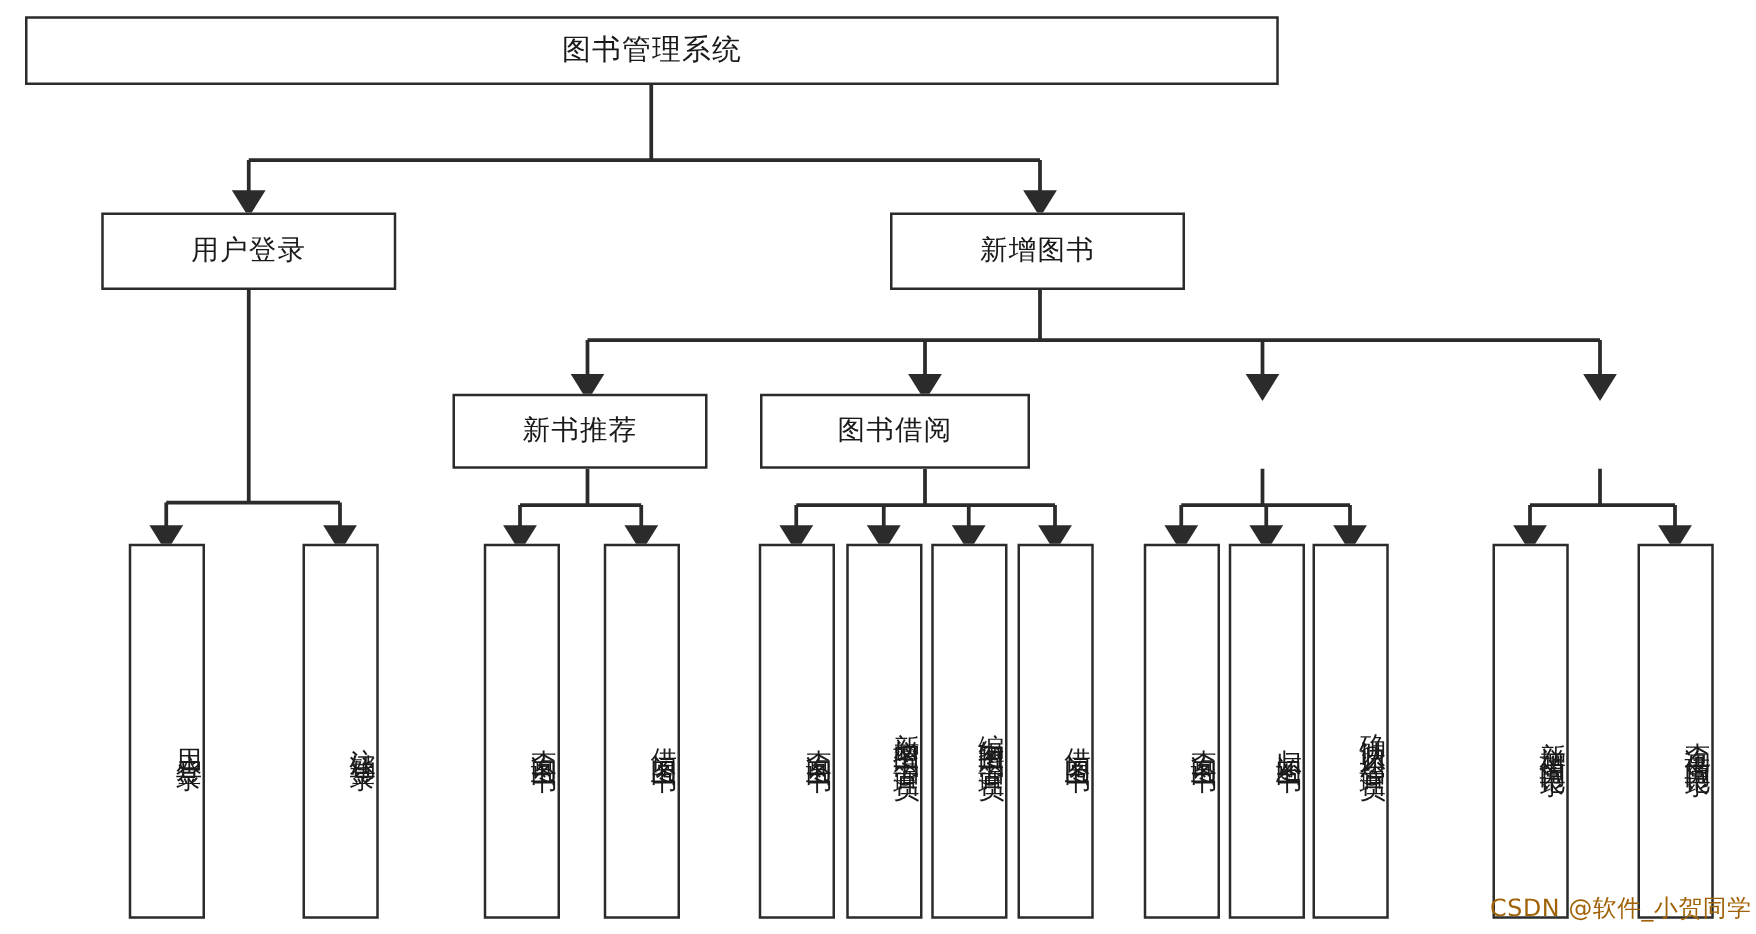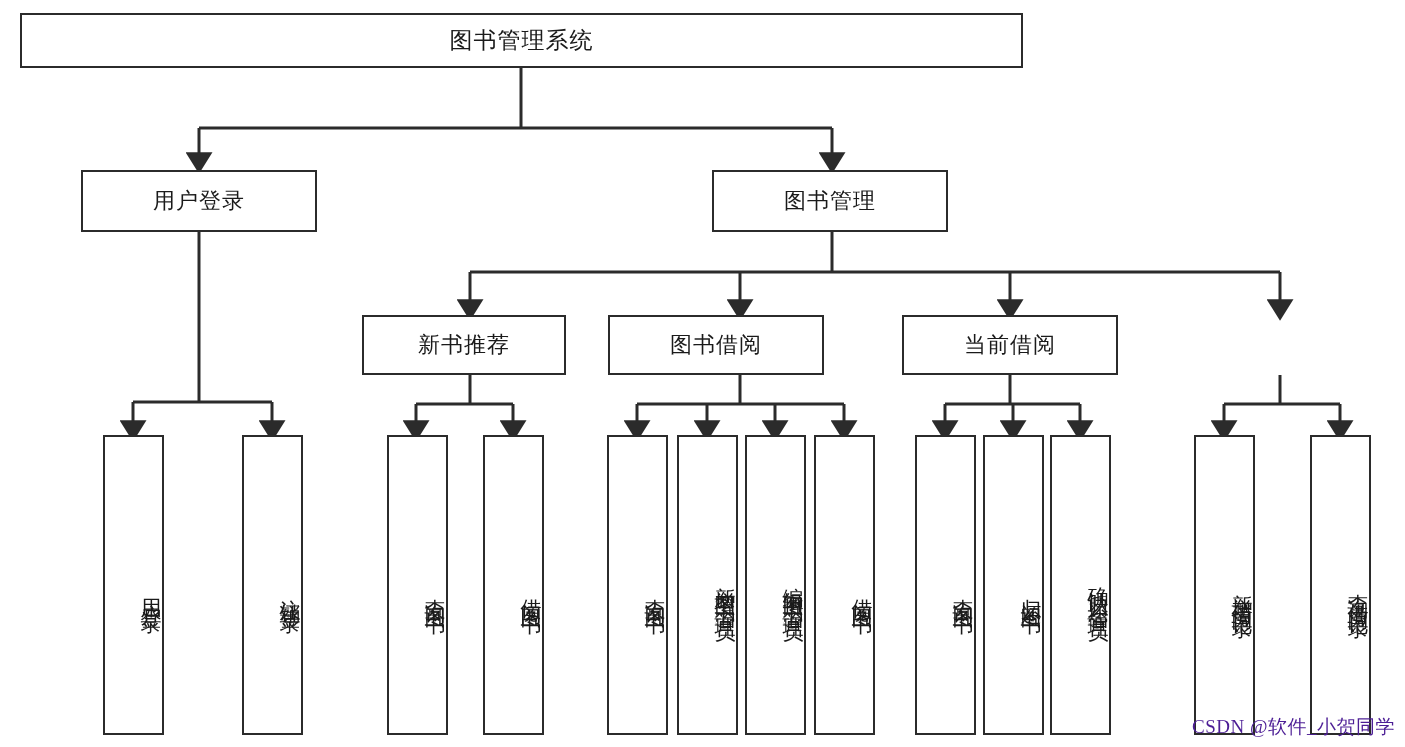--- a/index.html
+++ b/index.html
@@ -57,24 +57,23 @@
     writing-mode: vertical-rl;
     text-orientation: upright;
     display: block;
     white-space: nowrap;
   }
   .watermark {
     position: absolute;
     left: 1192px;
     top: 714px;
     font-size: 19px;
-    color: #4c1d95;
+    color: #a16207;
     white-space: nowrap;
     letter-spacing: 0.5px;
-    font-family: Liberation Serif, serif;
   }
 </style>
 </head>
 <body>
 
 <div id="canvas">
 
   <svg class="wires" viewBox="0 0 1405 747">
     <defs>
       <marker id="arrow" markerWidth="9" markerHeight="9" refX="2.6" refY="4.5" orient="auto" markerUnits="strokeWidth">
@@ -122,27 +121,26 @@
       <path d="M1224,404 L1340,404"></path>
       <path d="M1224,404 L1224,428" marker-end="url(#arrow)"></path>
       <path d="M1340,404 L1340,428" marker-end="url(#arrow)"></path>
     </g>
   </svg>
 
   <div class="node h root" style="left:20px; top:13px; width:1003px; height:55px;">图书管理系统</div>
 
   <div class="node h" style="left:81px; top:170px; width:236px; height:62px;">用户登录</div>
 
-  <div class="node h" style="left:712px; top:170px; width:236px; height:62px;">图书管理</div>
+  <div class="node h" style="left:712px; top:170px; width:236px; height:62px;">新增图书</div>
 
   <div class="node h" style="left:362px; top:315px; width:204px; height:60px;">新书推荐</div>
 
   <div class="node h" style="left:608px; top:315px; width:216px; height:60px;">图书借阅</div>
 
-  <div class="node h" style="left:902px; top:315px; width:216px; height:60px;">当前借阅</div>
 
 
   <div class="node v" style="left:103px; top:435px; width:61px; height:300px;">
     <span class="vtext">用户登录</span>
   </div>
   <div class="node v" style="left:242px; top:435px; width:61px; height:300px;">
     <span class="vtext">注销登录</span>
   </div>
 
   <div class="node v" style="left:387px; top:435px; width:61px; height:300px;">

